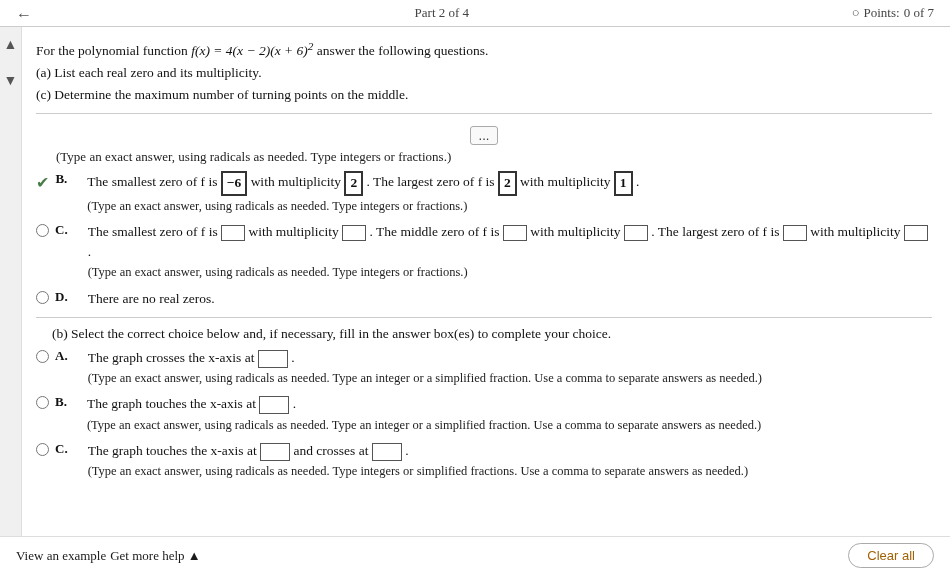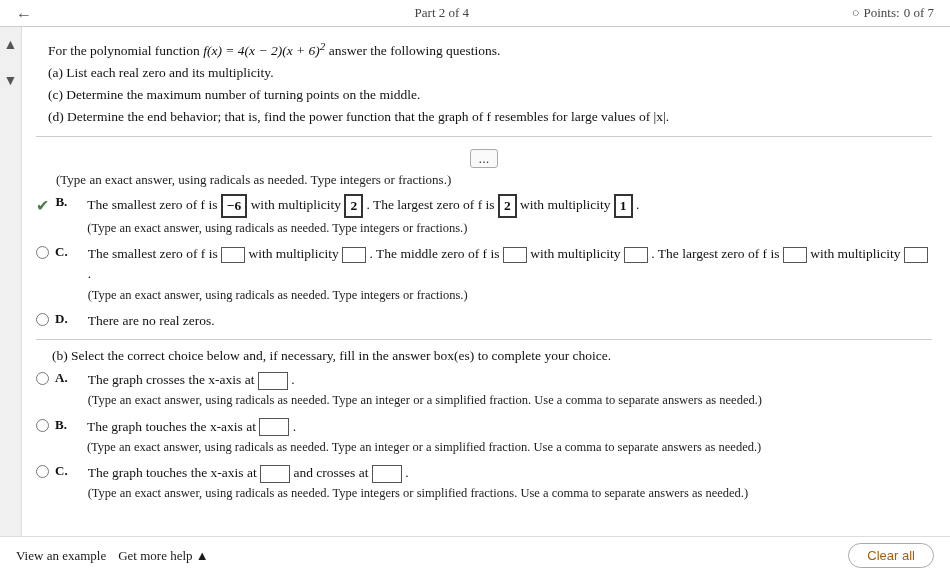--- a/index.html
+++ b/index.html
@@ -61,21 +61,20 @@
     }
     .content-area {
       flex: 1;
       background: #fff;
       overflow-y: auto;
       padding: 10px 18px 10px 14px;
     }
     .question-header {
       margin-bottom: 8px;
       line-height: 1.5;
-      margin-left: 12px;
     }
     .question-header p {
       margin-bottom: 2px;
       font-size: 13.5px;
     }
     .math-formula {
       font-style: italic;
     }
     .divider {
       border: none;
@@ -167,21 +166,21 @@
       width: 100%;
       display: flex;
       justify-content: space-between;
       align-items: center;
       padding: 6px 16px;
       border-top: 1px solid #ddd;
       background: #fff;
     }
     .bottom-links {
       display: flex;
-      gap: 12px;
+      gap: 4px;
       font-size: 13px;
     }
     .bottom-links a {
       color: #1a1a1a;
       text-decoration: none;
       font-size: 13px;
     }
     .clear-all-btn {
       border: 1px solid #aaa;
       border-radius: 16px;
@@ -216,21 +215,20 @@
   </div>
 
   <div class="content-area">
 
     <div class="question-header">
       <p>
         For the polynomial function <span class="math-formula">f(x) = 4(x − 2)(x + 6)<sup>2</sup></span> answer the following questions.
       </p>
       <p>(a) List each real zero and its multiplicity.</p>
       <p>(c) Determine the maximum number of turning points on the middle.</p>
-      <p>(d) Determine the end behavior; that is, find the power function that the graph of f resembles for large values of |x|.</p>
     </div>
 
     <hr class="divider">
 
     <div class="divider-center">
       <button class="ellipsis-btn">...</button>
     </div>
 
     <div class="instruction-text">(Type an exact answer, using radicals as needed. Type integers or fractions.)</div>
 

